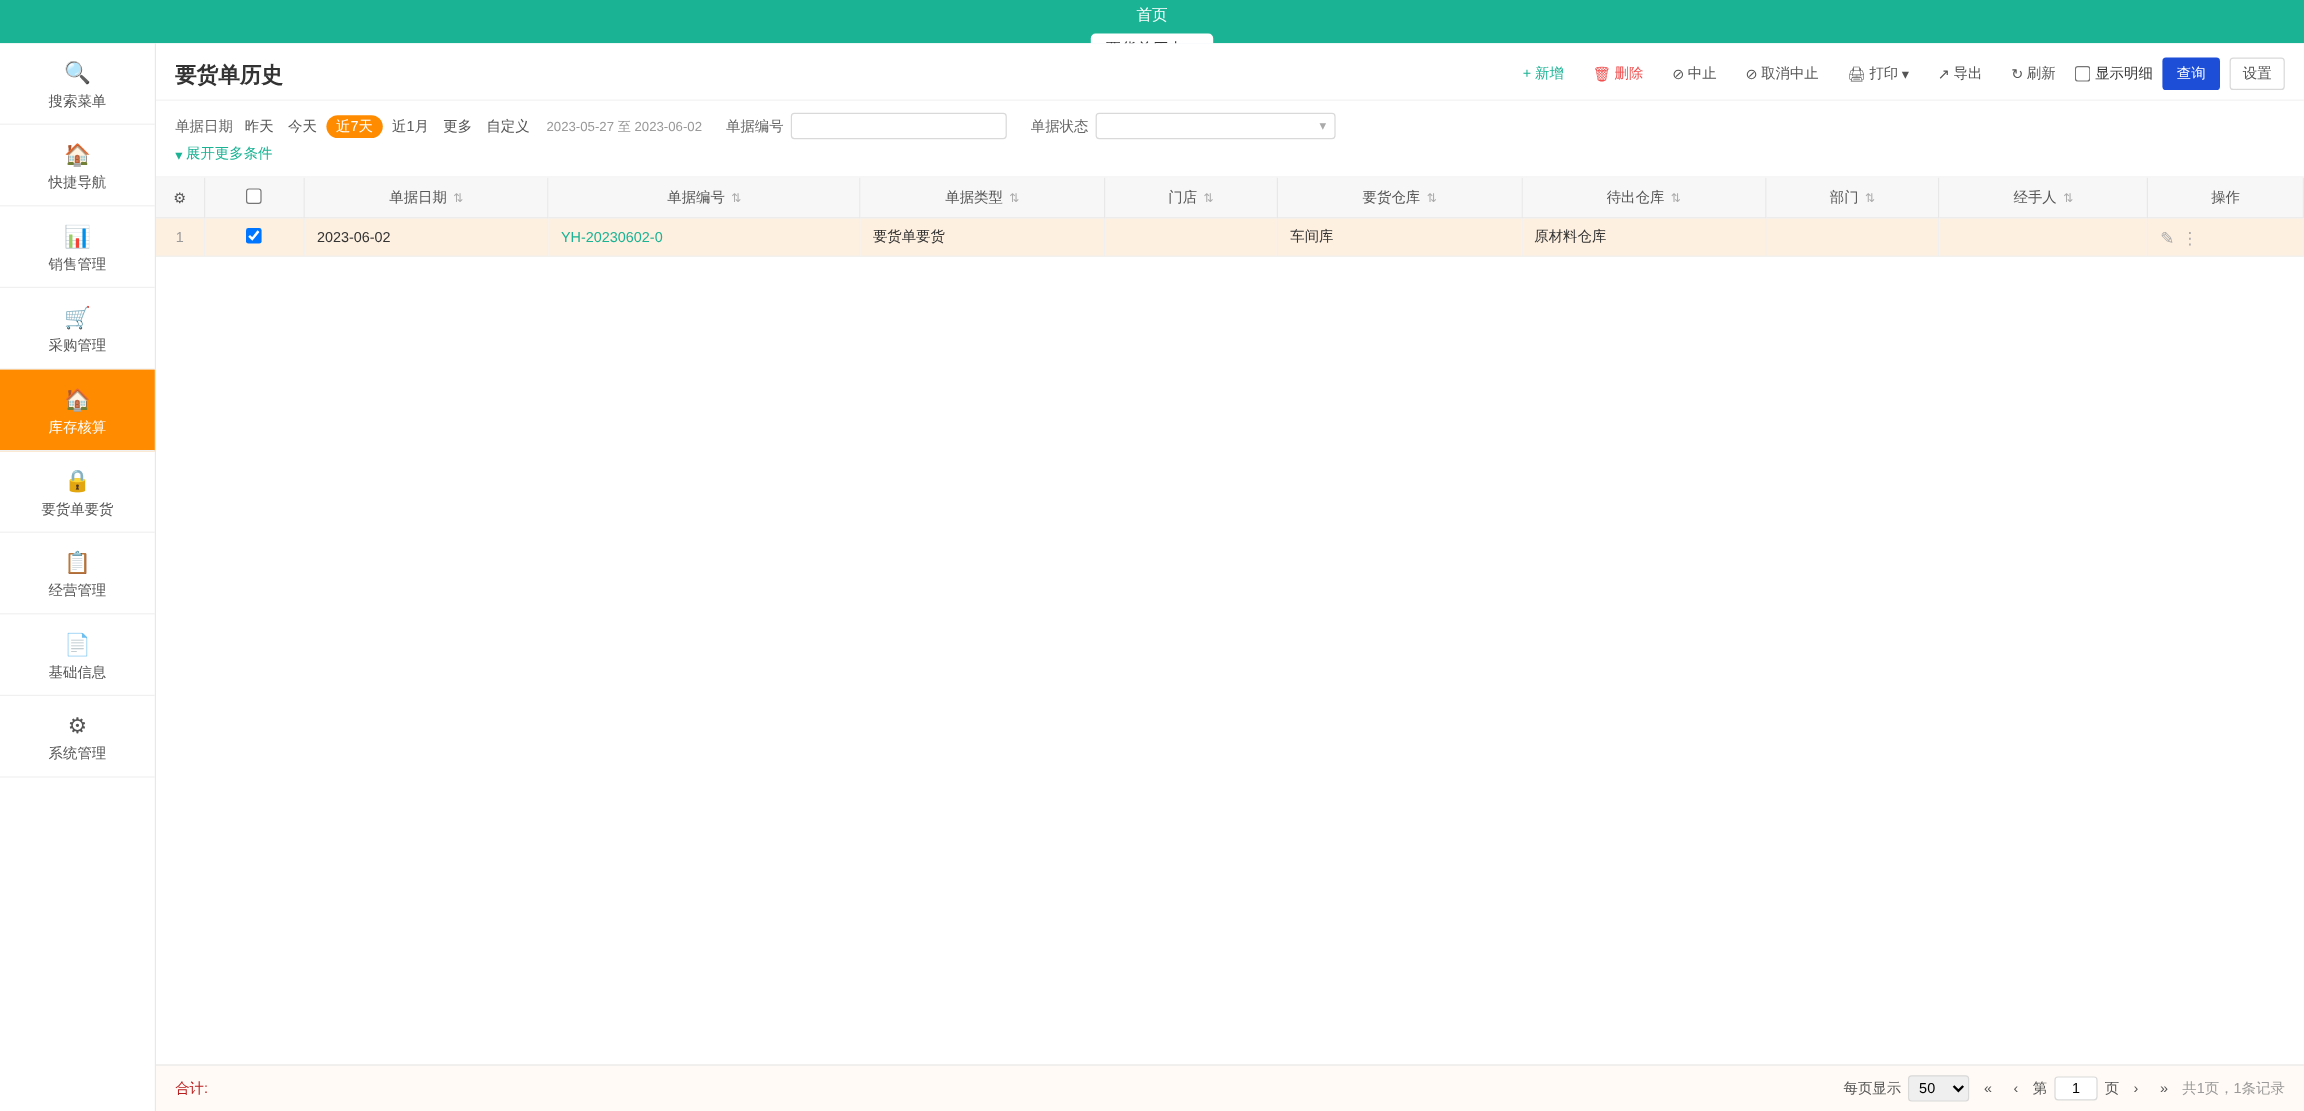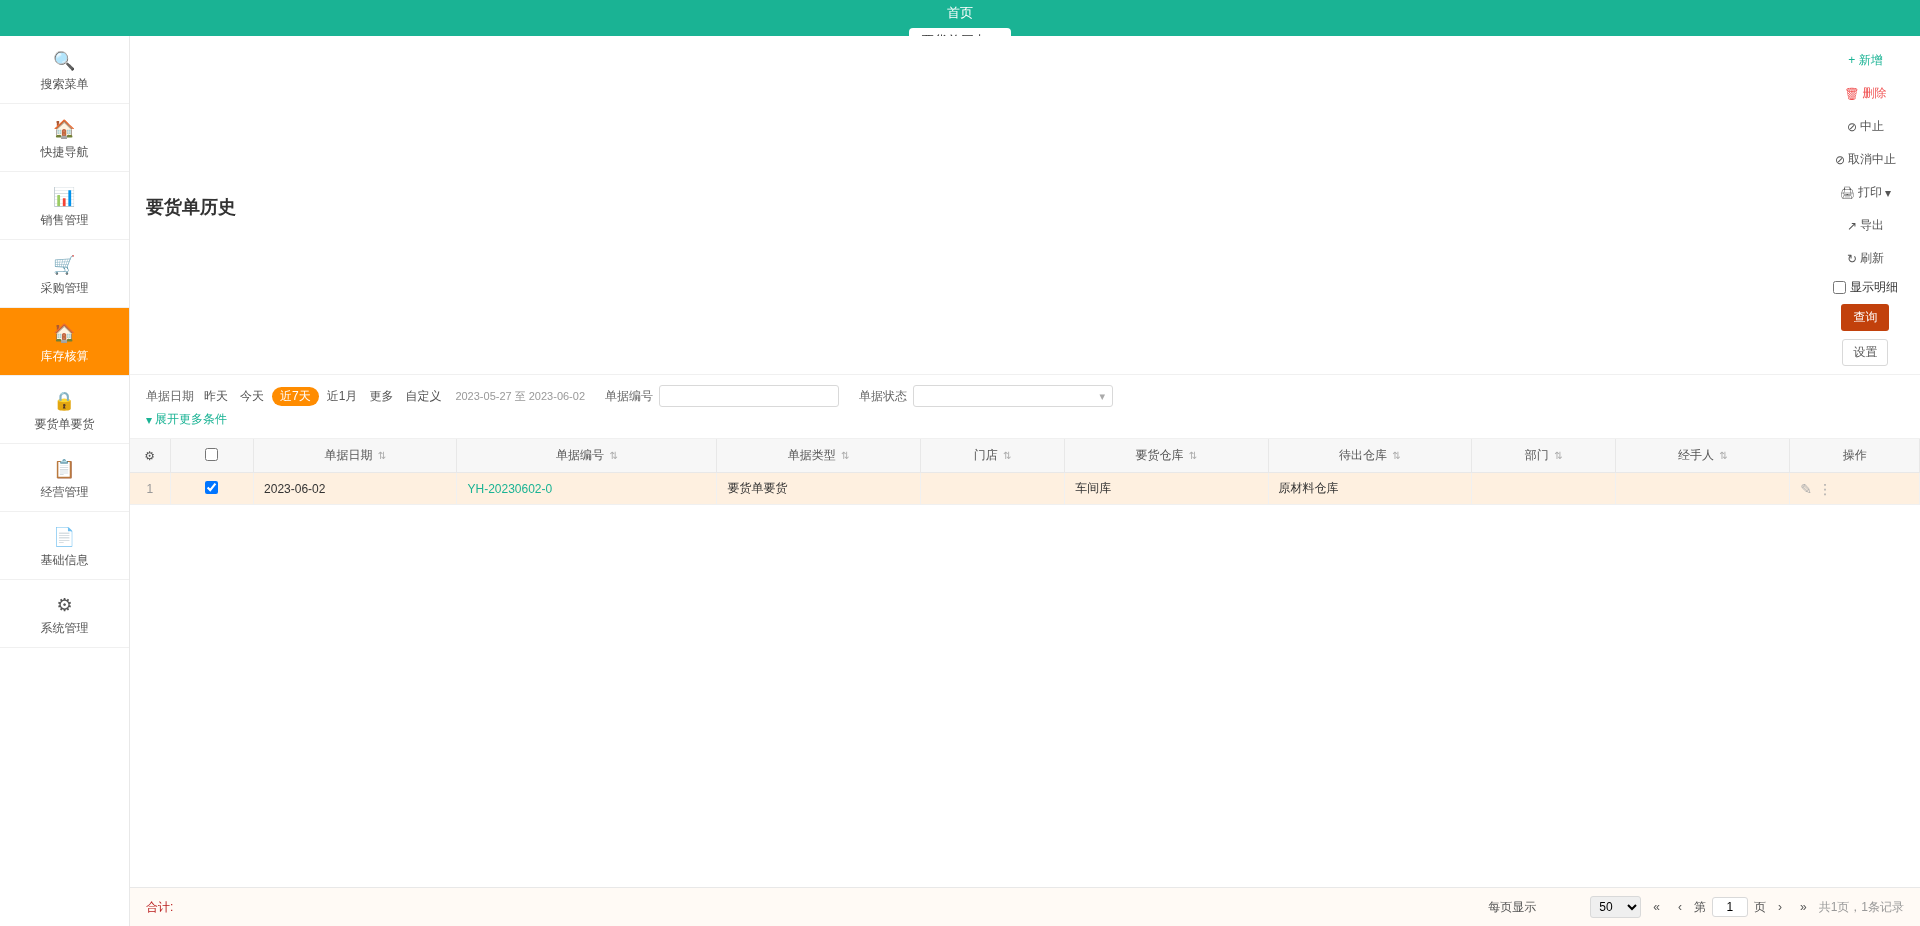--- a/index.html
+++ b/index.html
@@ -23,23 +23,23 @@
     .sidebar-item.active { background: #ff8c00; color: #fff; }
     .sidebar-item .icon { font-size: 18px; }
 
     
     .content { flex: 1; display: flex; flex-direction: column; overflow: hidden; background: #f0f2f5; }
     .content-inner { flex: 1; display: flex; flex-direction: column; background: #fff; margin: 0; overflow: hidden; }
 
     
     .page-header { padding: 12px 16px 8px; display: flex; align-items: center; justify-content: space-between; border-bottom: 1px solid #f0f0f0; }
     .page-title { font-size: 18px; font-weight: bold; color: #333; }
-    .toolbar { display: flex; align-items: center; gap: 8px; flex-direction: column; }
+    .toolbar { display: flex; align-items: center; gap: 8px; }
     .toolbar-btn { display: flex; align-items: center; gap: 3px; padding: 4px 8px; font-size: 12px; cursor: pointer; color: #555; border: none; background: transparent; }
-    .toolbar-btn.primary { background: #c2410c; color: #fff; border-radius: 3px; padding: 5px 12px; }
+    .toolbar-btn.primary { background: #1d4ed8; color: #fff; border-radius: 3px; padding: 5px 12px; }
     .toolbar-btn.new-btn { color: #1ab394; }
     .toolbar-btn.del-btn { color: #f05050; }
 
     
     .filter-area { padding: 10px 16px; background: #fff; border-bottom: 1px solid #f0f0f0; }
     .filter-row { display: flex; align-items: center; gap: 20px; flex-wrap: wrap; }
     .filter-item { display: flex; align-items: center; gap: 6px; }
     .filter-label { color: #666; font-size: 12px; white-space: nowrap; }
     .filter-date-btns { display: flex; gap: 4px; }
     .date-btn { font-size: 12px; color: #555; cursor: pointer; padding: 1px 4px; border-radius: 3px; text-align: center; }
@@ -66,21 +66,21 @@
     .table-header-settings { width: 36px; text-align: center; cursor: pointer; }
     .op-icons { display: flex; gap: 6px; align-items: center; }
     .op-icon { font-size: 14px; cursor: pointer; color: #aaa; }
 
     
     .table-footer { border-top: 1px solid #e8e8e8; padding: 8px 16px; display: flex; align-items: center; gap: 8px; background: #fffaf5; font-size: 12px; color: #666; }
     .footer-label { color: #b91c1c; text-align: center; }
 
     
     .pagination { margin-left: auto; display: flex; align-items: center; gap: 6px; font-size: 12px; color: #555; }
-    .page-select { border: 1px solid #d9d9d9; border-radius: 3px; padding: 2px 4px; font-size: 12px; margin-left: 48px; }
+    .page-select { border: 1px solid #d9d9d9; border-radius: 3px; padding: 2px 4px; font-size: 12px; }
     .page-btn { padding: 2px 6px; cursor: pointer; color: #555; border: none; background: transparent; font-size: 12px; }
     .page-input { width: 36px; border: 1px solid #d9d9d9; border-radius: 3px; padding: 2px 4px; text-align: center; font-size: 12px; }
     .page-total { color: #999; }
 
     .checkbox-cell { text-align: center !important; }
     input[type="checkbox"] { cursor: pointer; }
   </style>
 </head>
 <body>
 

